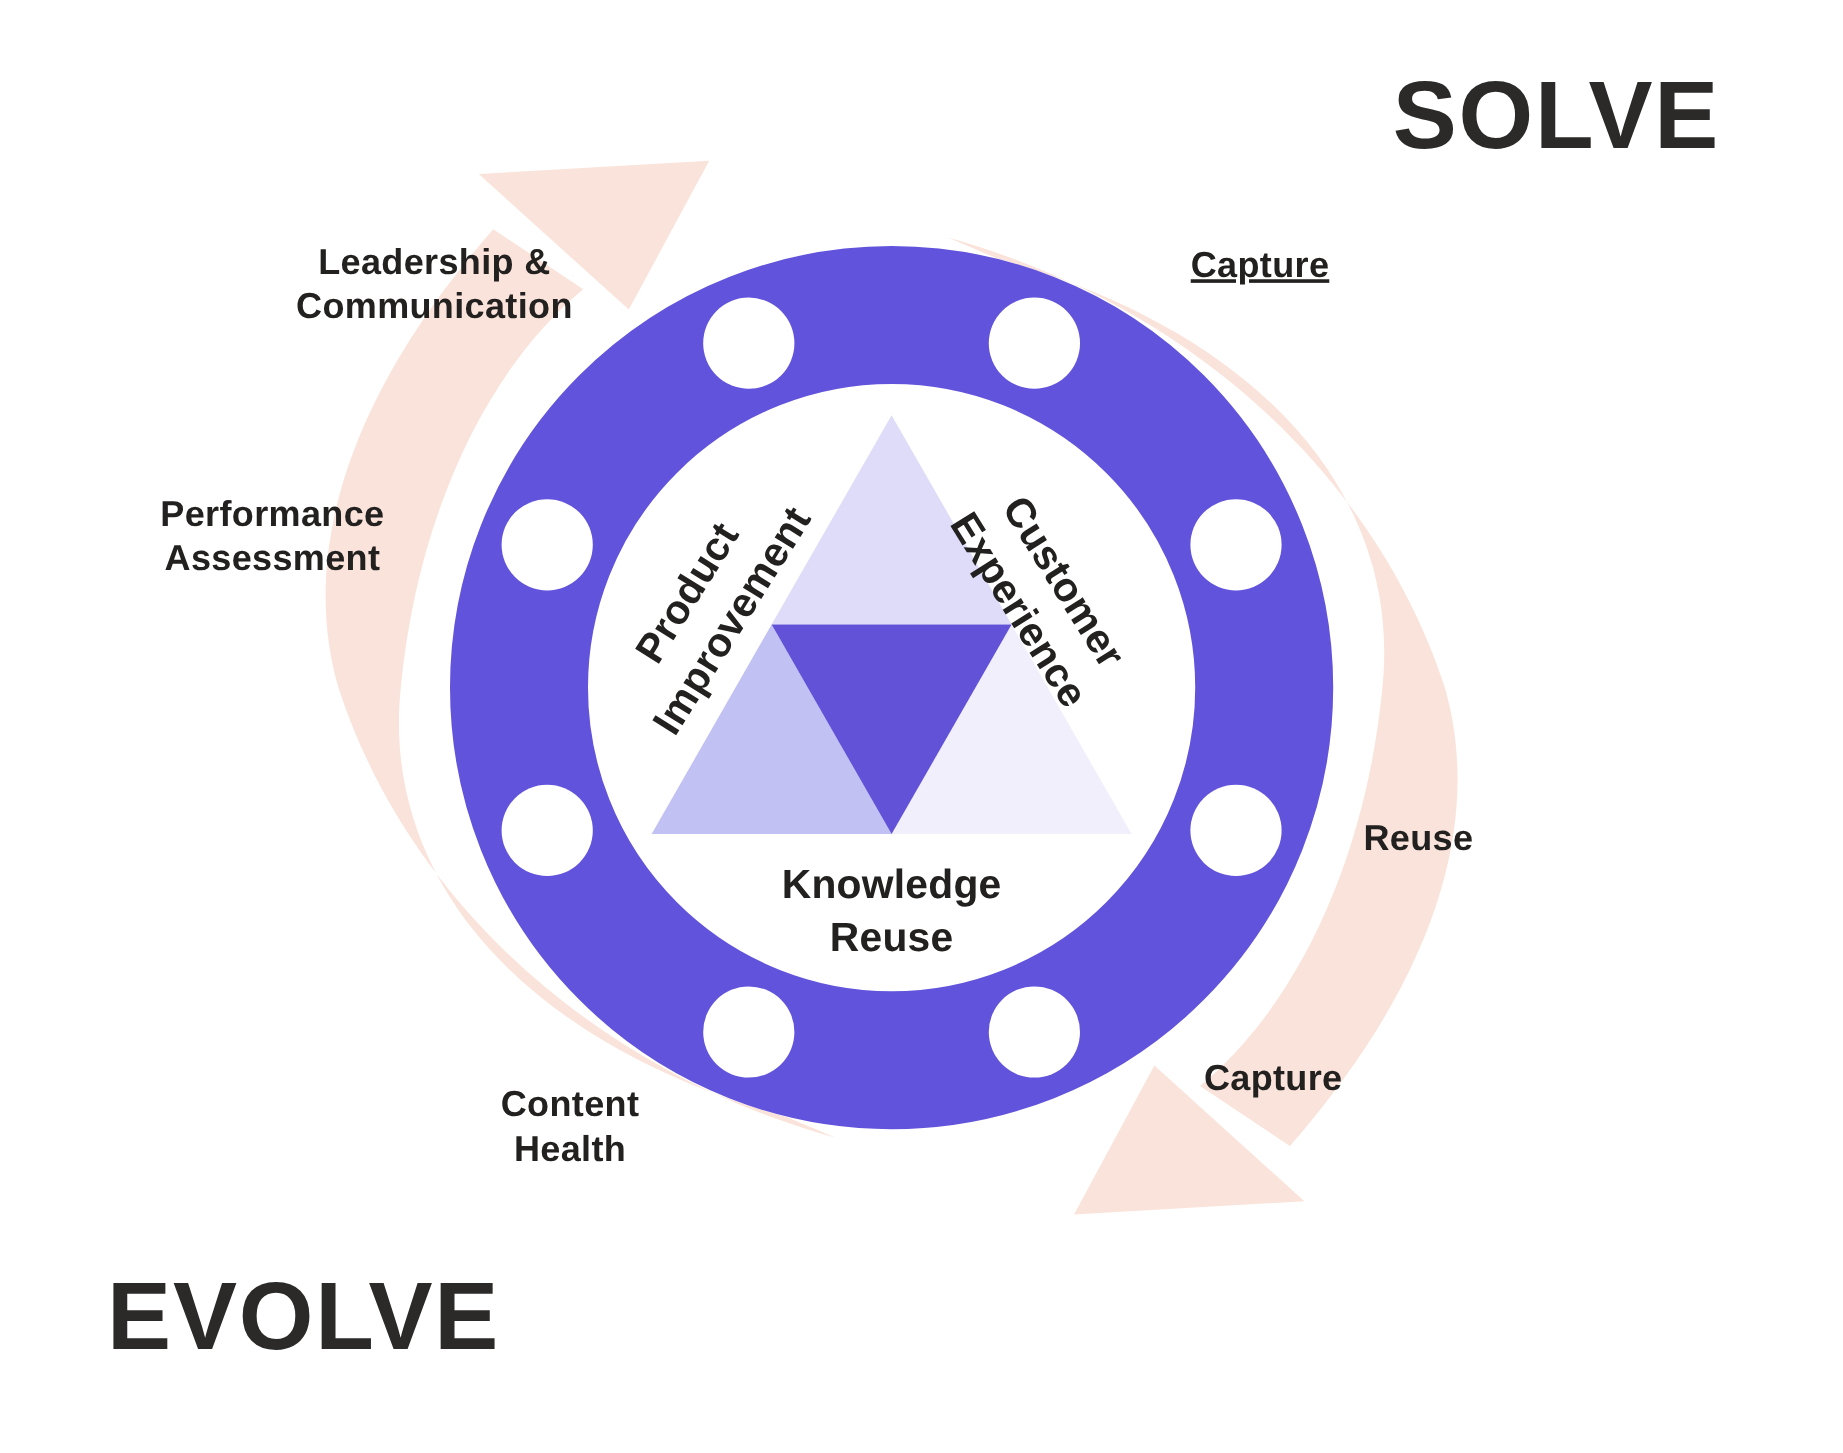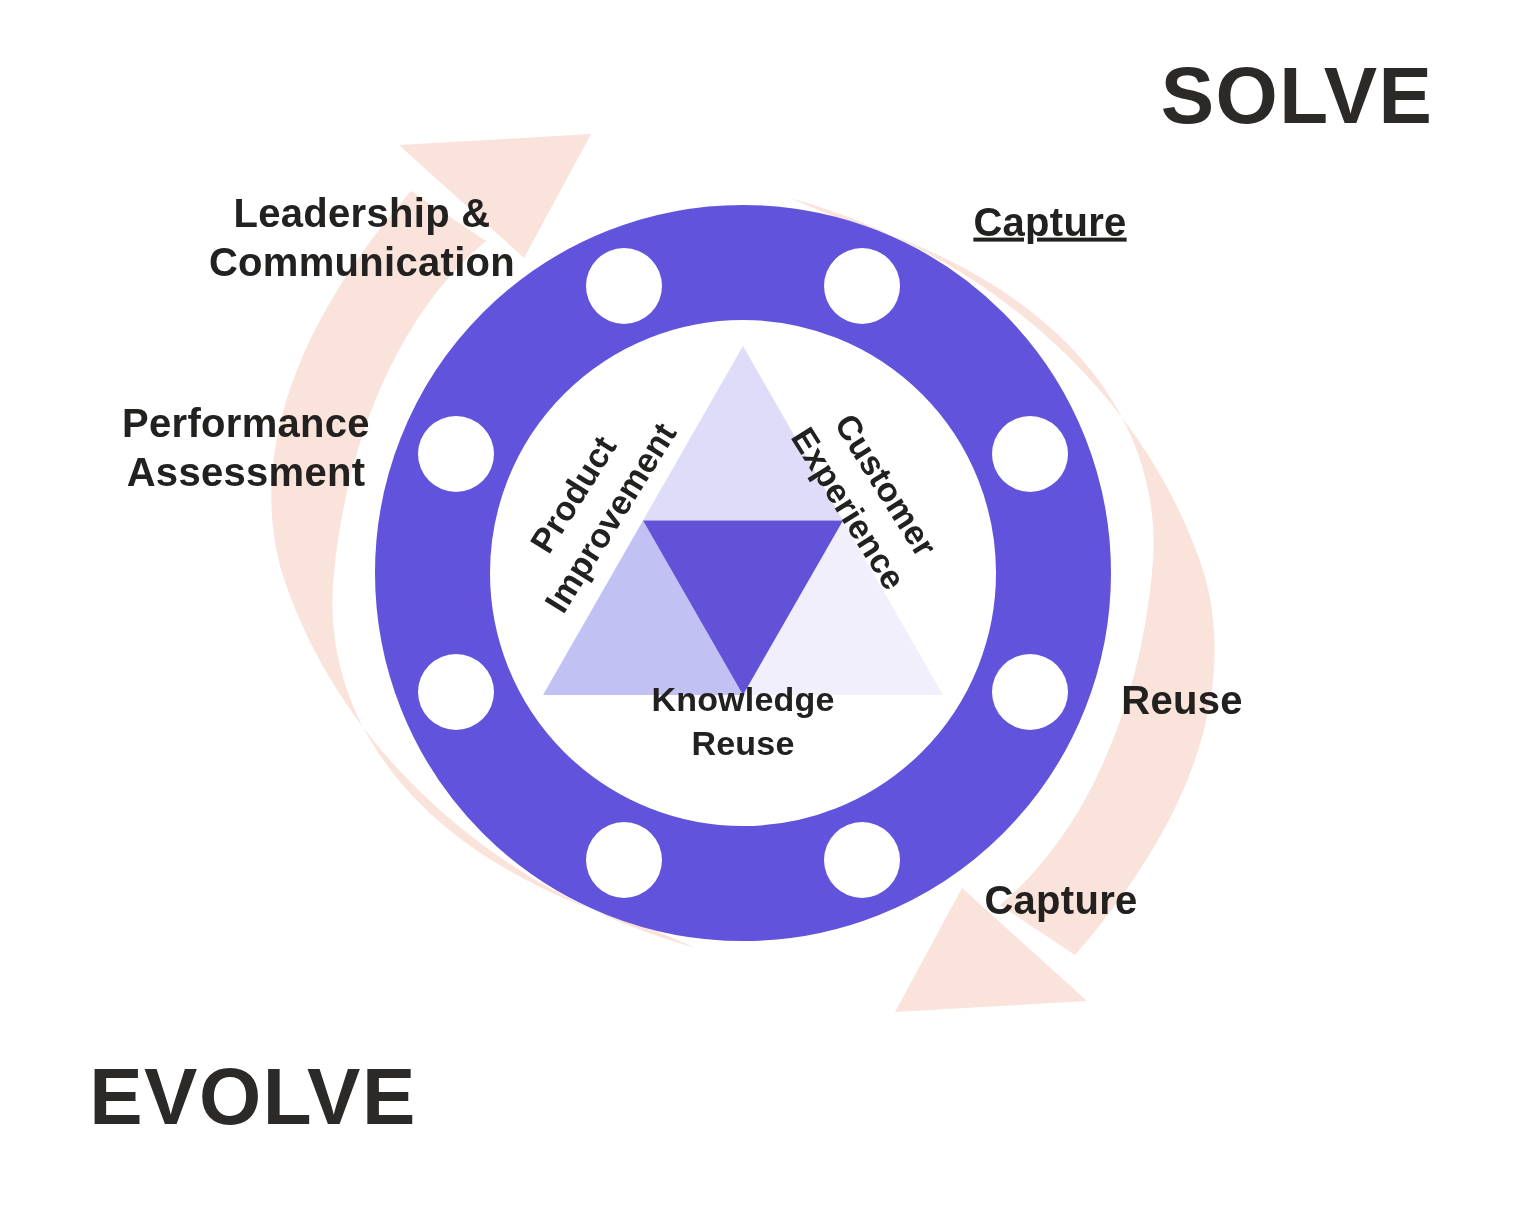--- a/index.html
+++ b/index.html
@@ -8,21 +8,21 @@
     width:1536px;height:1211px;
     background:#ffffff;
     overflow:hidden;
     font-family:"Liberation Sans", sans-serif;
   }
   .stage svg{position:absolute;left:0;top:0;}
   .lbl{
     position:absolute;
     transform:translate(-50%,-50%);
     font-weight:600;
-    font-size:40px;
+    font-size:30px;
     line-height:1.22;
     letter-spacing:.3px;
     color:#222120;
     text-align:center;
     white-space:pre-line;
     z-index:2;
   }
   .lbl.rot-left{transform:translate(-50%,-50%) rotate(-58deg);}
   .lbl.rot-right{transform:translate(-50%,-50%) rotate(58deg);}
   .tri-lbl{font-size:34px;line-height:1.28;letter-spacing:.2px;}
@@ -89,23 +89,25 @@
 
   <div class="headline" style="left:1297px;top:96px;">SOLVE</div>
   <div class="headline" style="left:253px;top:1097px;">EVOLVE</div>
 
   <div class="lbl" style="left:1050px;top:222px;text-decoration:underline;">Capture</div>
   <div class="lbl" style="left:1182px;top:700px;">Reuse</div>
   <div class="lbl" style="left:1061px;top:900px;">Capture</div>
 
   <div class="lbl" style="left:362px;top:238px;">Leadership &amp;
 Communication</div>
-  <div class="lbl" style="left:227px;top:448px;margin-left:19px;">Performance
+  <div class="lbl" style="left:227px;top:448px;">Performance
 Assessment</div>
+  <div class="lbl" style="left:475px;top:940px;">Content
+Health</div>
 
   <div class="lbl tri-lbl rot-left" style="left:592px;top:506px;">Product
 Improvement</div>
   <div class="lbl tri-lbl rot-right" style="left:867px;top:497px;">Customer
 Experience</div>
-  <div class="lbl tri-lbl" style="left:743px;top:722px;">Knowledge
+  <div class="lbl tri-lbl" style="left:743px;top:760px;">Knowledge
 Reuse</div>
 
 </div>
 
 </body></html>

